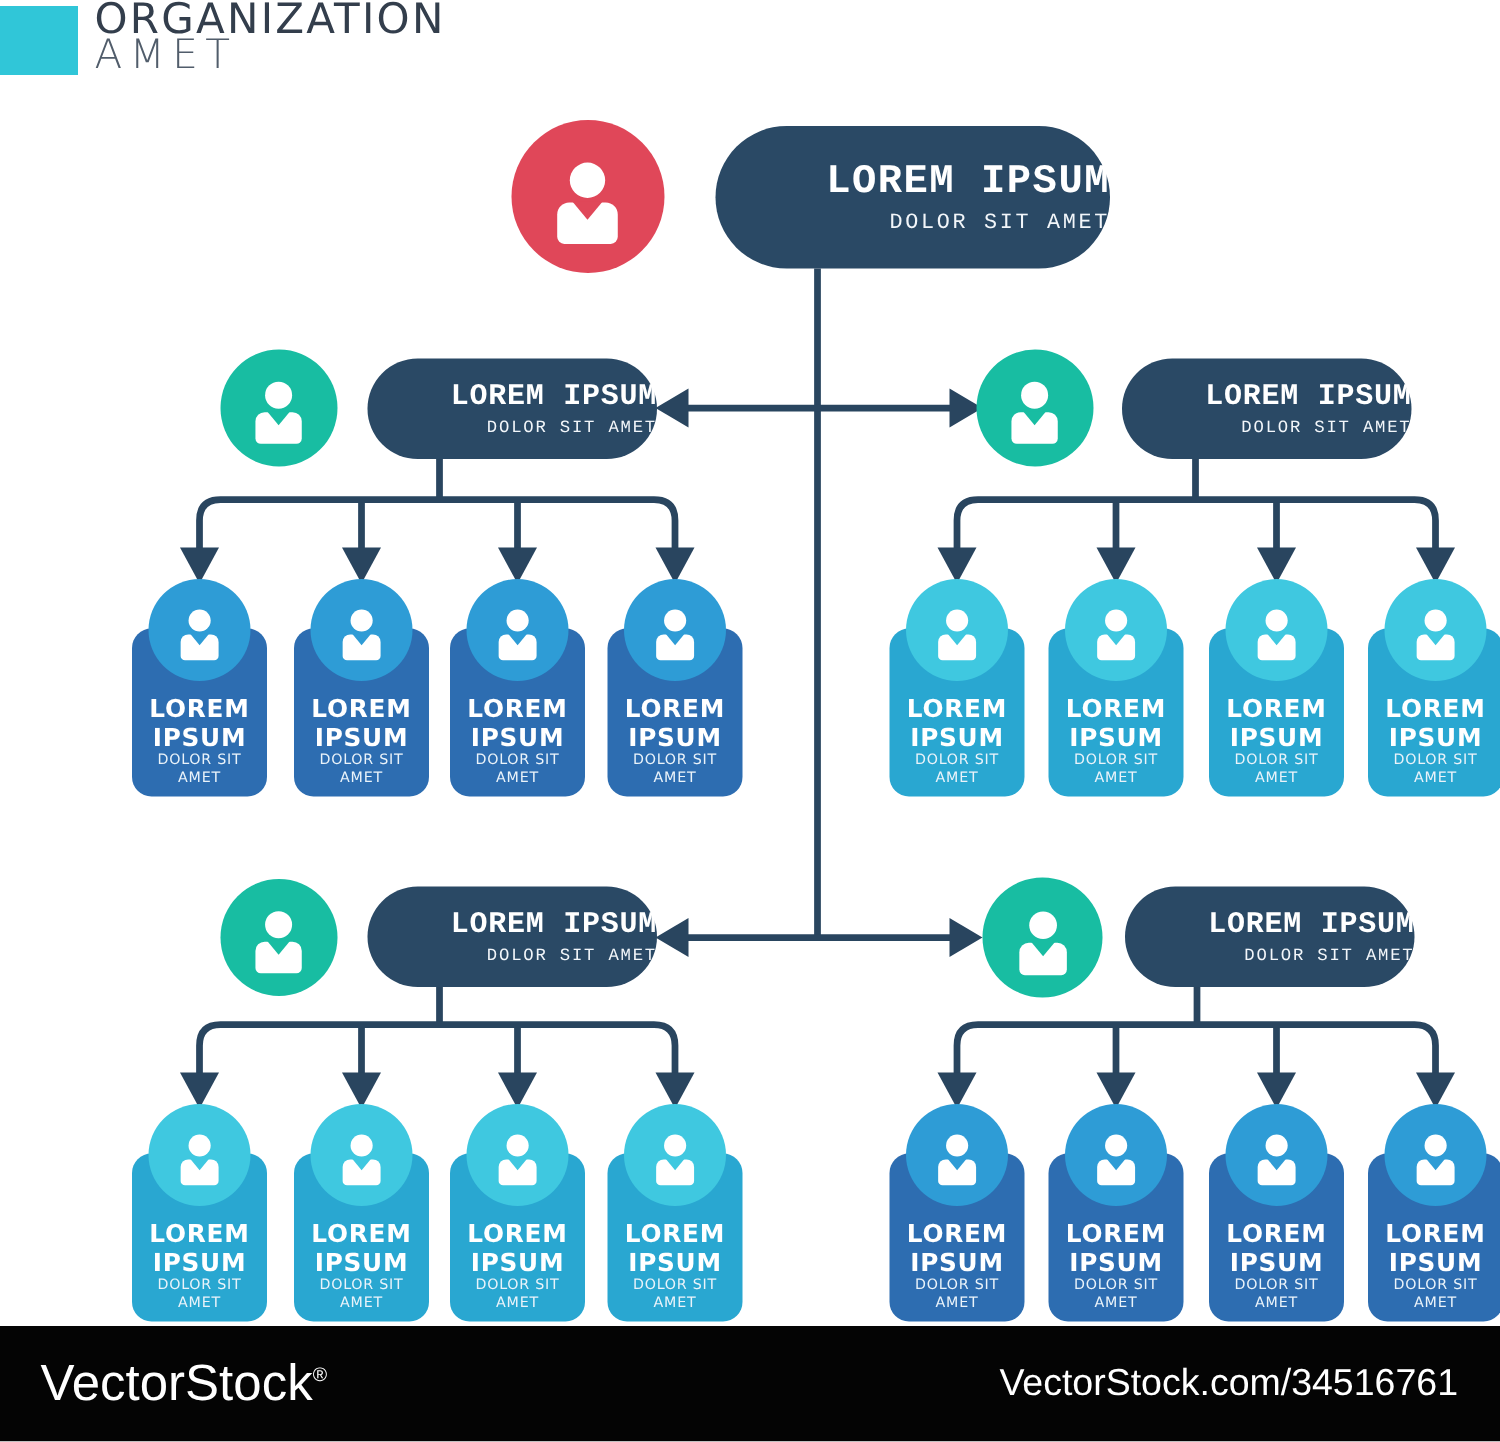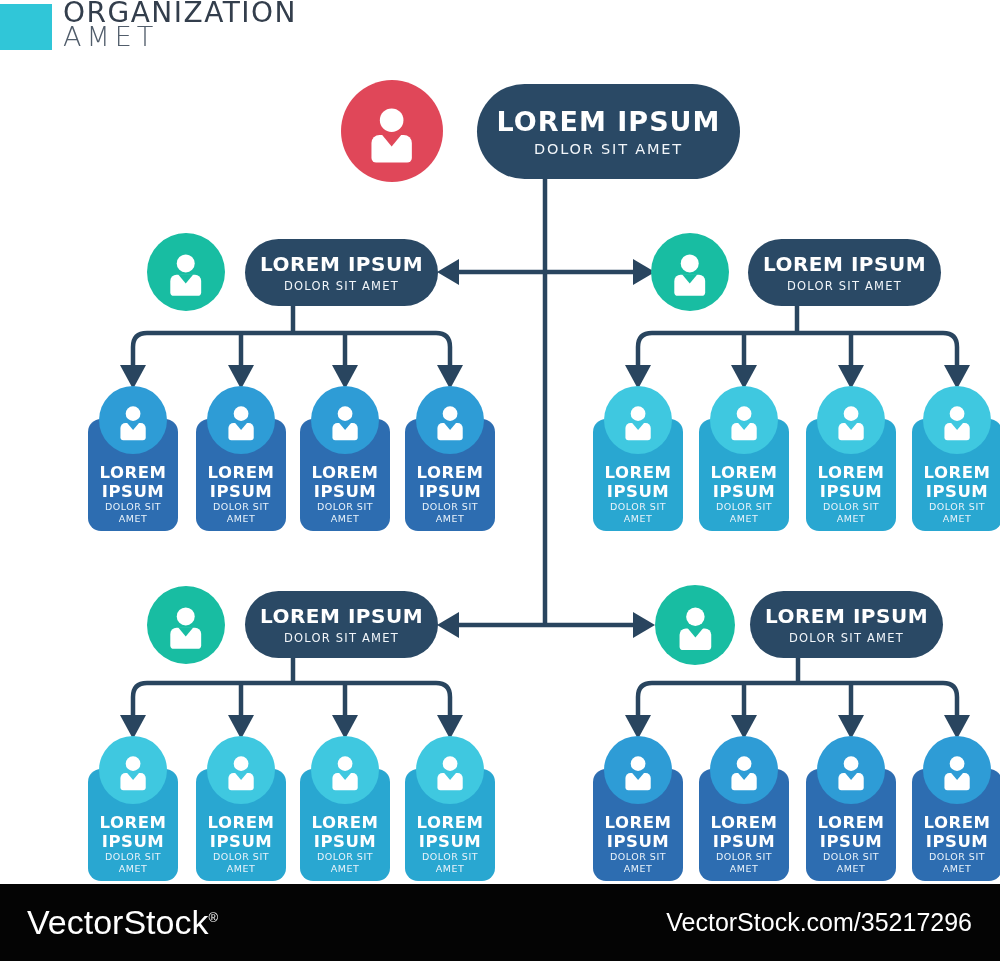--- a/index.html
+++ b/index.html
@@ -26,21 +26,21 @@
   
   .avatar{border-radius:50%;display:flex;align-items:center;justify-content:center;z-index:2;}
   .avatar svg{width:66%;height:66%;margin-top:5%;}
   .avatar.red{background:var(--red);}
   .avatar.teal{background:var(--teal);}
   .red .notch{fill:var(--red);}
   .teal .notch{fill:var(--teal);}
 
   
   .pill{background:var(--navy);color:#fff;border-radius:999px;display:flex;flex-direction:column;
-        align-items:center;justify-content:center;text-align:center;z-index:2;}
+        align-items:flex-end;justify-content:center;text-align:center;z-index:2;font-family:Liberation Mono, monospace;}
   .pill-root{left:477px;top:84px;width:263px;height:95px;}
   .pill-root .pill-title{font-size:27px;font-weight:800;letter-spacing:1px;}
   .pill-root .pill-subtitle{font-size:14.5px;font-weight:400;letter-spacing:1.8px;margin-top:4px;color:#f2f6fa;}
   .pill-sm{width:193px;height:67px;}
   .pill-sm .pill-title{font-size:20px;font-weight:800;letter-spacing:.5px;}
   .pill-sm .pill-subtitle{font-size:11.5px;letter-spacing:1.2px;margin-top:3px;color:#f2f6fa;}
 
   
   .card{position:absolute;width:90px;height:112px;border-radius:13px;z-index:2;text-align:center;color:#fff;}
   .card.blue{background:var(--blue-card);}
@@ -447,14 +447,14 @@
     </div>
     <div class="card-subtitle">
       <div>DOLOR SIT</div>
       <div>AMET</div>
     </div>
   </div>
   </div>
 
 <div class="abs watermark">
   <div class="brand"><span>VectorStock</span><sup>®</sup></div>
-  <div class="image-url">VectorStock.com/35217296</div>
+  <div class="image-url">VectorStock.com/34516761</div>
 </div>
 
 </body></html>

